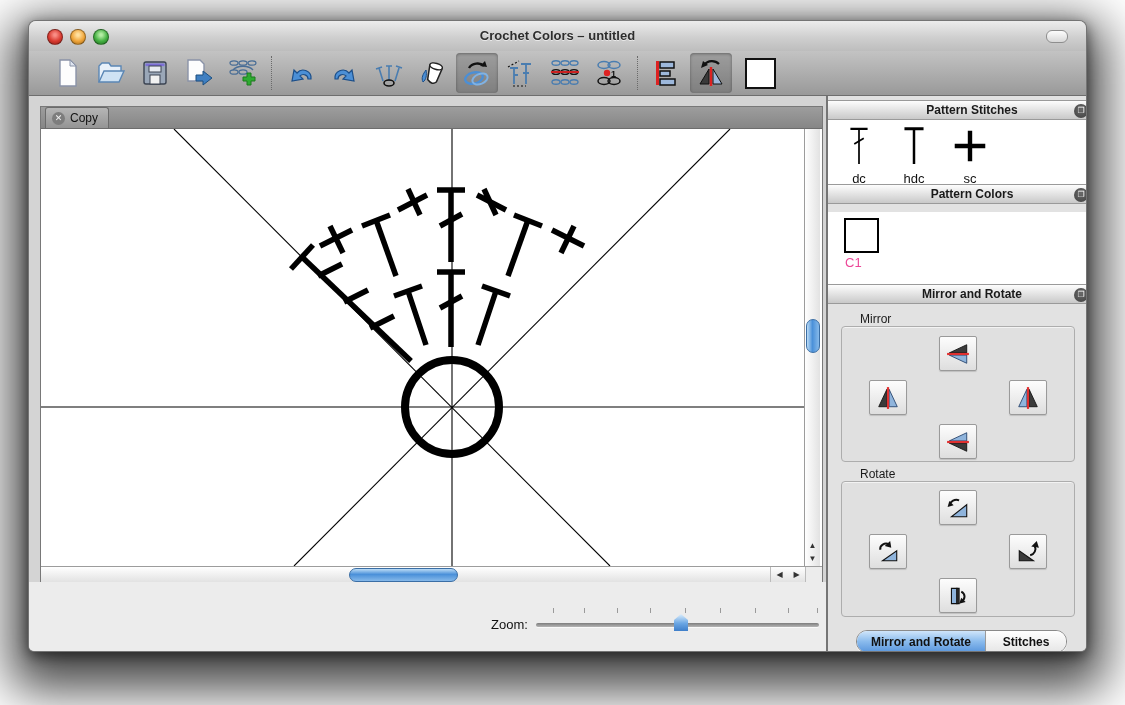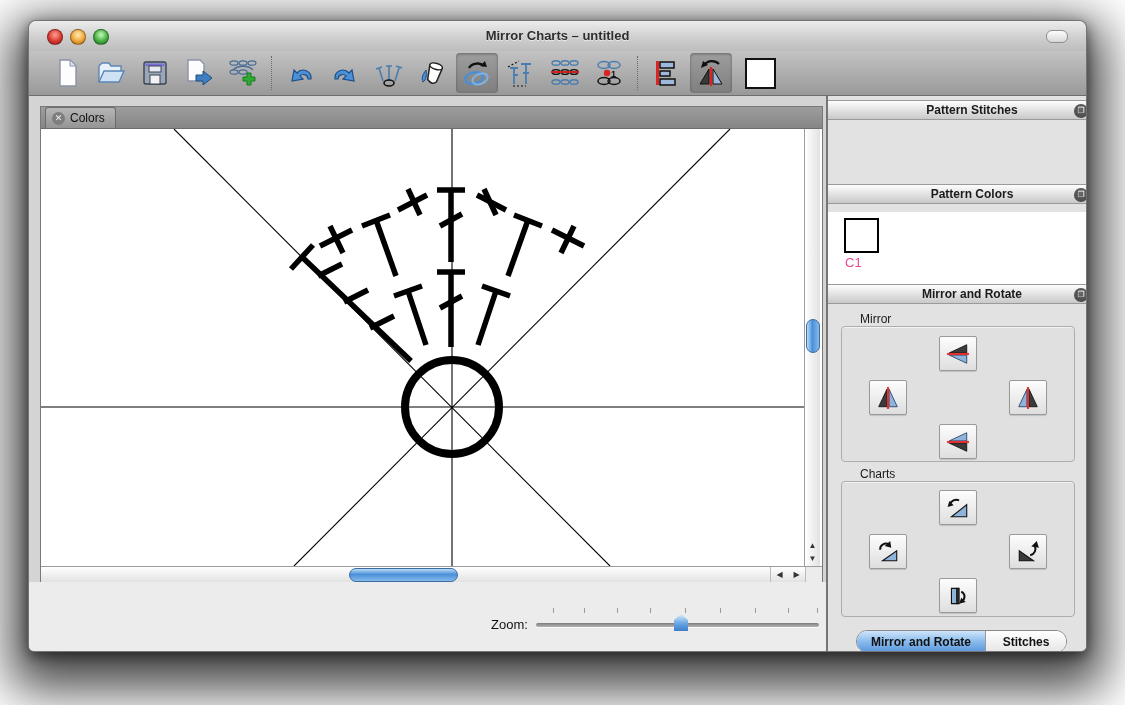--- a/index.html
+++ b/index.html
@@ -100,21 +100,21 @@
 <body>
 
 <div class="window">
 
   <div class="titlebar">
     <div class="lights">
       <div class="light red"></div>
       <div class="light yellow"></div>
       <div class="light green"></div>
     </div>
-    <div class="win-title">Mirror Charts – untitled</div>
+    <div class="win-title">Crochet Colors – untitled</div>
     <div class="toolbar-toggle"></div>
   </div>
 
   <div class="toolbar">
     <div class="tbtn">
       <svg viewBox="0 0 30 30">
           <path d="M8 2h10l6 6v20H8z" fill="#fdfdfd" stroke="#8a93a8" stroke-width="1.4"></path>
           <path d="M18 2l6 6h-6z" fill="#dfe5f0" stroke="#8a93a8"></path>
         </svg>
     </div>
@@ -259,21 +259,21 @@
           <path d="M5 10l2-7 5 4z" fill="#111"></path>
         </svg>
     </div>
     <div class="swatch-btn"></div>
   </div>
 
   <div class="chartframe">
     <div class="tabbar">
       <div class="doc-tab">
         <span class="tab-close">✕</span>
-        <span>Colors</span>
+        <span>Copy</span>
       </div>
     </div>
     <div class="canvas-row">
       <div class="canvas">
         <svg id="chart-svg" viewBox="0 0 763 437">
             <line x1="0" y1="278" x2="763" y2="278" stroke="#000000" stroke-width="1.1"></line>
             <line x1="411" y1="0" x2="411" y2="437" stroke="#000000" stroke-width="1.1"></line>
             <line x1="133" y1="0" x2="569" y2="437" stroke="#000000" stroke-width="1.1"></line>
             <line x1="689" y1="0" x2="253" y2="437" stroke="#000000" stroke-width="1.1"></line>
             <circle cx="411" cy="278" r="47" fill="none" stroke="#000000" stroke-width="8"></circle>
@@ -345,20 +345,50 @@
 
   <div class="rightpanel">
 
     <div class="dock-title" style="top:4px">
       <span class="t">Pattern Stitches</span>
       <span class="dock-btns">
         <span class="dock-btn">❐</span>
         <span class="dock-btn">✕</span>
       </span>
     </div>
+    <div class="dock-content-white" style="top:24px;height:72px">
+      <div class="stitch-item" style="left:9px">
+        <svg width="38" height="42" viewBox="0 0 38 44">
+            <g stroke="#000" fill="none">
+              <line x1="19" y1="5" x2="19" y2="42" stroke-width="1.8"></line>
+              <line x1="10" y1="5" x2="28" y2="5" stroke-width="2.4"></line>
+              <line x1="14" y1="21" x2="24" y2="15" stroke-width="1.8"></line>
+            </g>
+          </svg>
+        <div class="lbl">dc</div>
+      </div>
+      <div class="stitch-item" style="left:64px">
+        <svg width="38" height="42" viewBox="0 0 38 44">
+            <g stroke="#000" fill="none">
+              <line x1="19" y1="5" x2="19" y2="42" stroke-width="2.6"></line>
+              <line x1="9" y1="5" x2="29" y2="5" stroke-width="3"></line>
+            </g>
+          </svg>
+        <div class="lbl">hdc</div>
+      </div>
+      <div class="stitch-item" style="left:120px">
+        <svg width="38" height="42" viewBox="0 0 38 44">
+            <g stroke="#000" fill="none" stroke-width="4.6">
+              <line x1="19" y1="7" x2="19" y2="39"></line>
+              <line x1="3" y1="23" x2="35" y2="23"></line>
+            </g>
+          </svg>
+        <div class="lbl">sc</div>
+      </div>
+    </div>
 
     <div class="dock-title" style="top:88px">
       <span class="t">Pattern Colors</span>
       <span class="dock-btns">
         <span class="dock-btn">❐</span>
         <span class="dock-btn">✕</span>
       </span>
     </div>
     <div class="dock-content-white" style="top:116px;height:72px">
       <div class="color-swatch"></div>
@@ -397,21 +427,21 @@
         </svg>
     </div>
     <div class="sq-btn" style="left:111px;top:328px">
       <svg viewBox="0 0 22 22">
           <polygon points="3,10 19,2.5 19,10" fill="#8fb4dc" stroke="#24426b" stroke-width=".8"></polygon>
           <polygon points="3,12 19,12 19,19.5" fill="#3a3a3a" stroke="#111" stroke-width=".8"></polygon>
           <line x1="1" y1="11" x2="21" y2="11" stroke="#e03030" stroke-width="2"></line>
         </svg>
     </div>
 
-    <div class="grp-label" style="left:32px;top:371px">Charts</div>
+    <div class="grp-label" style="left:32px;top:371px">Rotate</div>
     <div class="groupbox" style="left:13px;top:385px"></div>
     <div class="sq-btn" style="left:111px;top:394px">
       <svg viewBox="0 0 22 22">
           <polygon points="5,19 19,19 19,8" fill="#8fb4dc" stroke="#111" stroke-width="1"></polygon>
           <path d="M12 4c-4-1.5-8 1-8.5 4" fill="none" stroke="#111" stroke-width="1.8"></path>
           <polygon points="1.5,10 3,4.5 7,8.5" fill="#111"></polygon>
         </svg>
     </div>
     <div class="sq-btn" style="left:41px;top:438px">
       <svg viewBox="0 0 22 22">

